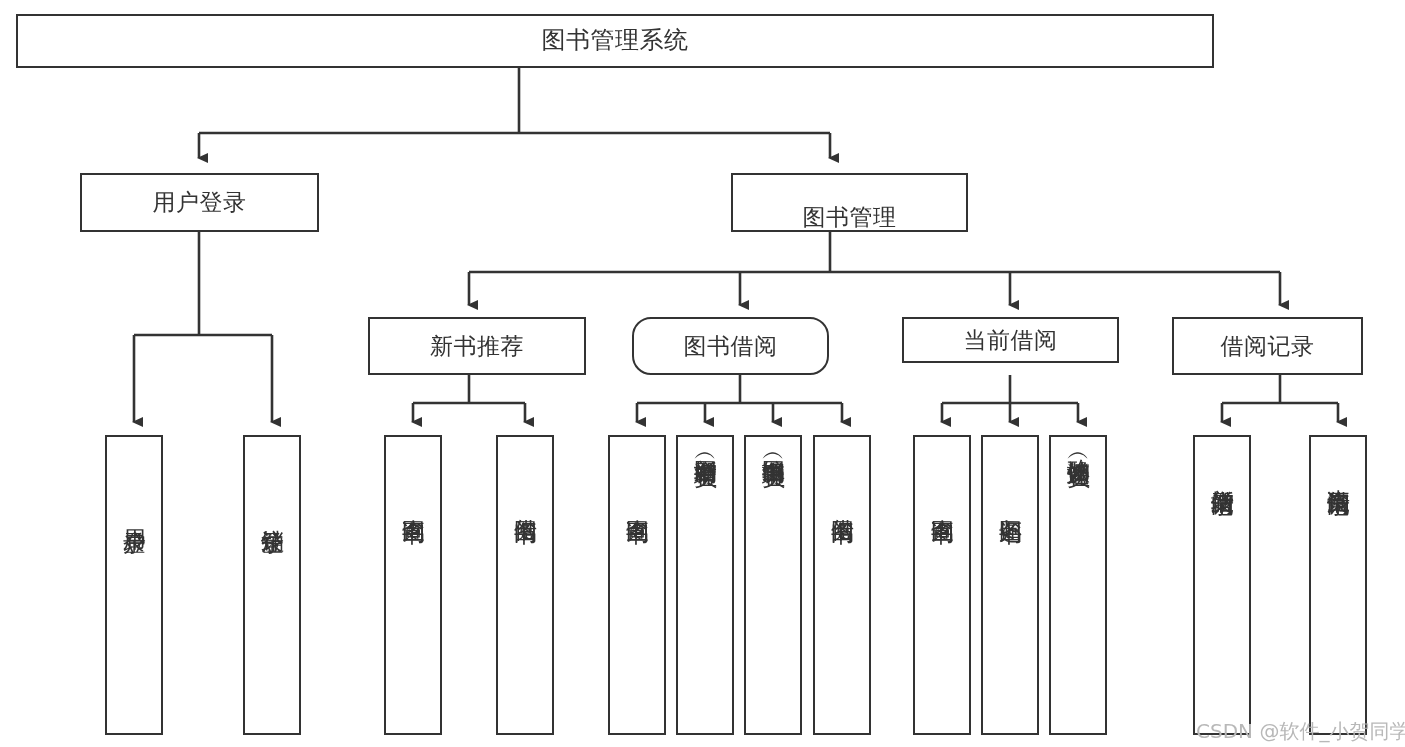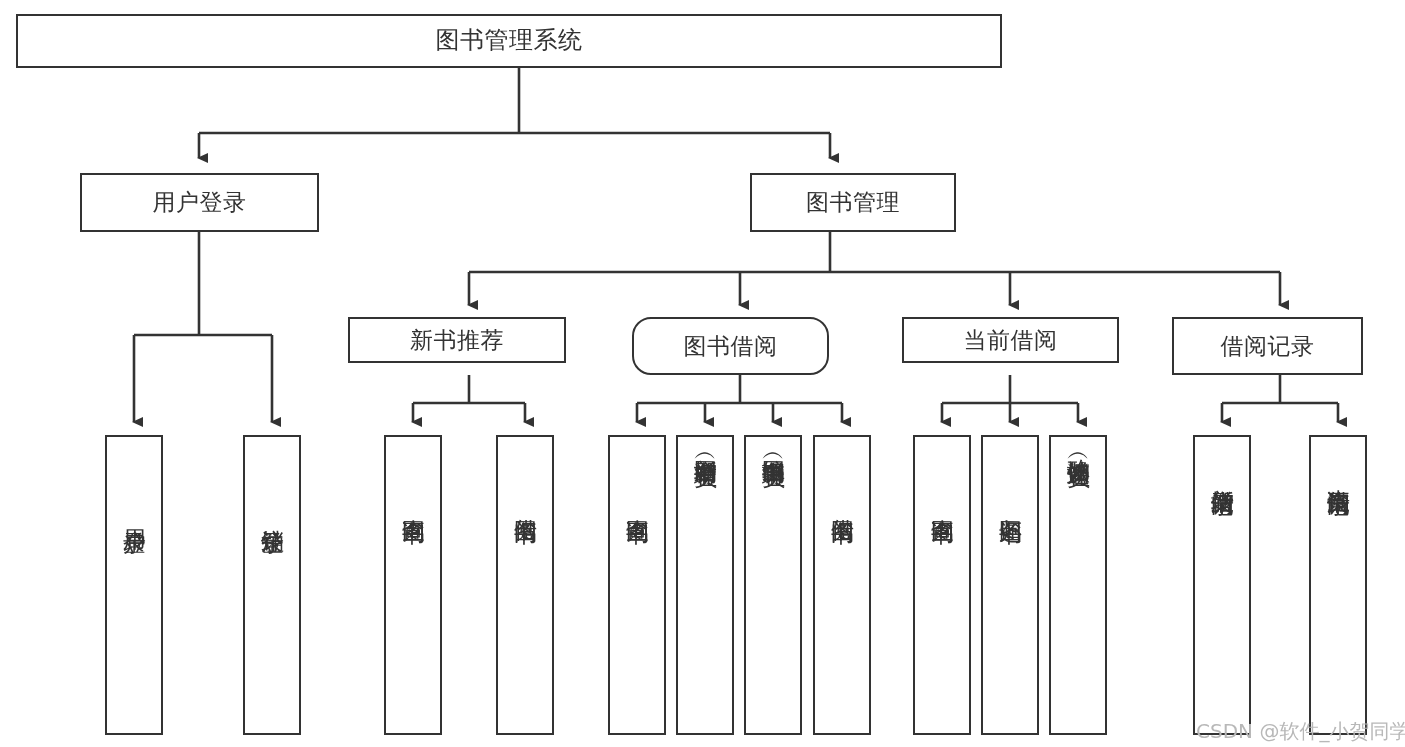--- a/index.html
+++ b/index.html
@@ -116,32 +116,32 @@
       <path d="M1010,403 L1010,422" marker-end="url(#arrow)"></path>
       <path d="M1078,403 L1078,422" marker-end="url(#arrow)"></path>
 
       <path d="M1280,375 L1280,403"></path>
       <path d="M1222,403 L1338,403"></path>
       <path d="M1222,403 L1222,422" marker-end="url(#arrow)"></path>
       <path d="M1338,403 L1338,422" marker-end="url(#arrow)"></path>
     </g>
   </svg>
 
-  <div class="node root horiz" style="left:16px; top:14px; width:986px; height:54px;">
+  <div class="node root horiz" style="left:16px; top:14px; width:1198px; height:54px;">
     <span class="label">图书管理系统</span>
   </div>
 
   <div class="node horiz" style="left:80px; top:173px; width:239px; height:59px;">
     <span class="label">用户登录</span>
   </div>
-  <div class="node horiz" style="left:750px; top:173px; width:206px; height:59px;">
+  <div class="node horiz" style="left:731px; top:173px; width:237px; height:59px;align-items:flex-end;">
     <span class="label">图书管理</span>
   </div>
 
-  <div class="node horiz" style="left:348px; top:317px; width:218px; height:46px;">
+  <div class="node horiz" style="left:368px; top:317px; width:218px; height:58px;">
     <span class="label">新书推荐</span>
   </div>
   <div class="node horiz" style="left:632px; top:317px; width:197px; height:58px;border-radius:19px;">
     <span class="label">图书借阅</span>
   </div>
   <div class="node horiz" style="left:902px; top:317px; width:217px; height:46px;">
     <span class="label">当前借阅</span>
   </div>
   <div class="node horiz" style="left:1172px; top:317px; width:191px; height:58px;">
     <span class="label">借阅记录</span>

